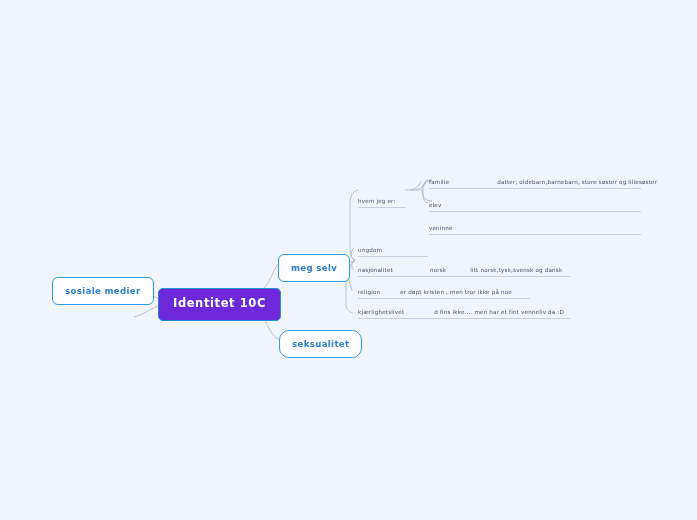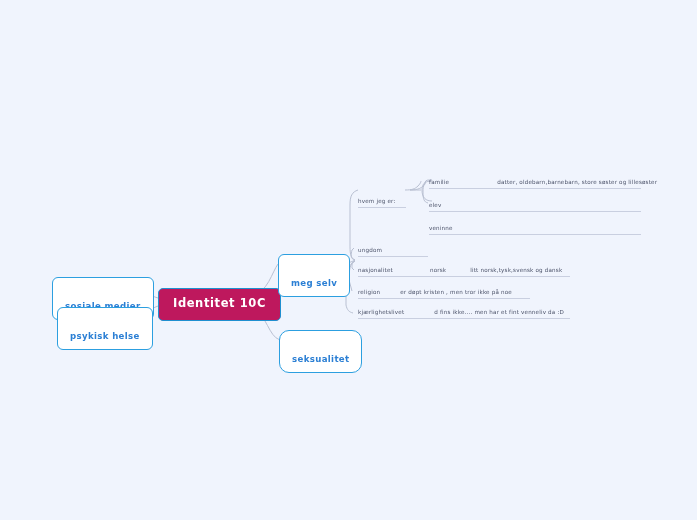--- a/index.html
+++ b/index.html
@@ -31,40 +31,40 @@
 
   
   .node {
     position: absolute;
     box-sizing: border-box;
     white-space: nowrap;
     line-height: 1;
   }
 
   .node-root {
-    background: #be185d;
+    background: #6d28d9;
     border: 1px solid #1f8fd0;
     border-radius: 5px;
     color: #ffffff;
     font-weight: bold;
     font-size: 11.5px;
     letter-spacing: 0.6px;
     padding: 9px 14px 10px 14px;
     text-align: center;
   }
 
   .node-main {
     background: #ffffff;
     border: 1.4px solid #2c9fe0;
     border-radius: 6px;
     color: #2b7fd4;
     font-weight: bold;
     font-size: 8.6px;
     letter-spacing: 0.35px;
-    padding: 24px 12px 8px 12px;
+    padding: 9px 12px 8px 12px;
     text-align: center;
   }
   .leaf-row {
     position: absolute;
     display: flex;
     align-items: flex-end;
     border-bottom: 0.8px solid #c9cfe0;
     box-sizing: border-box;
     height: 12px;
   }
@@ -116,23 +116,20 @@
       <path d="M410,190 C415,190 419,190 421,190"></path>
 
       <path d="M432,181 C426,181 422,183 422,190 C422,198 426,201 432,201"></path>
     </g>
   </svg>
 
   <div class="node node-main" style="left:52px; top:277px;">
     <span>sosiale medier</span>
   </div>
 
-  <div class="node node-main" style="left:57px; top:307px;">
-    <span>psykisk helse</span>
-  </div>
 
   <div class="node node-root" style="left:158px; top:288px;">
     <span>Identitet 10C</span>
   </div>
 
   <div class="node node-main" style="left:278px; top:254px;">
     <span>meg selv</span>
   </div>
 
   <div class="node node-main" style="left:279px; top:330px;border-radius:10px;">

